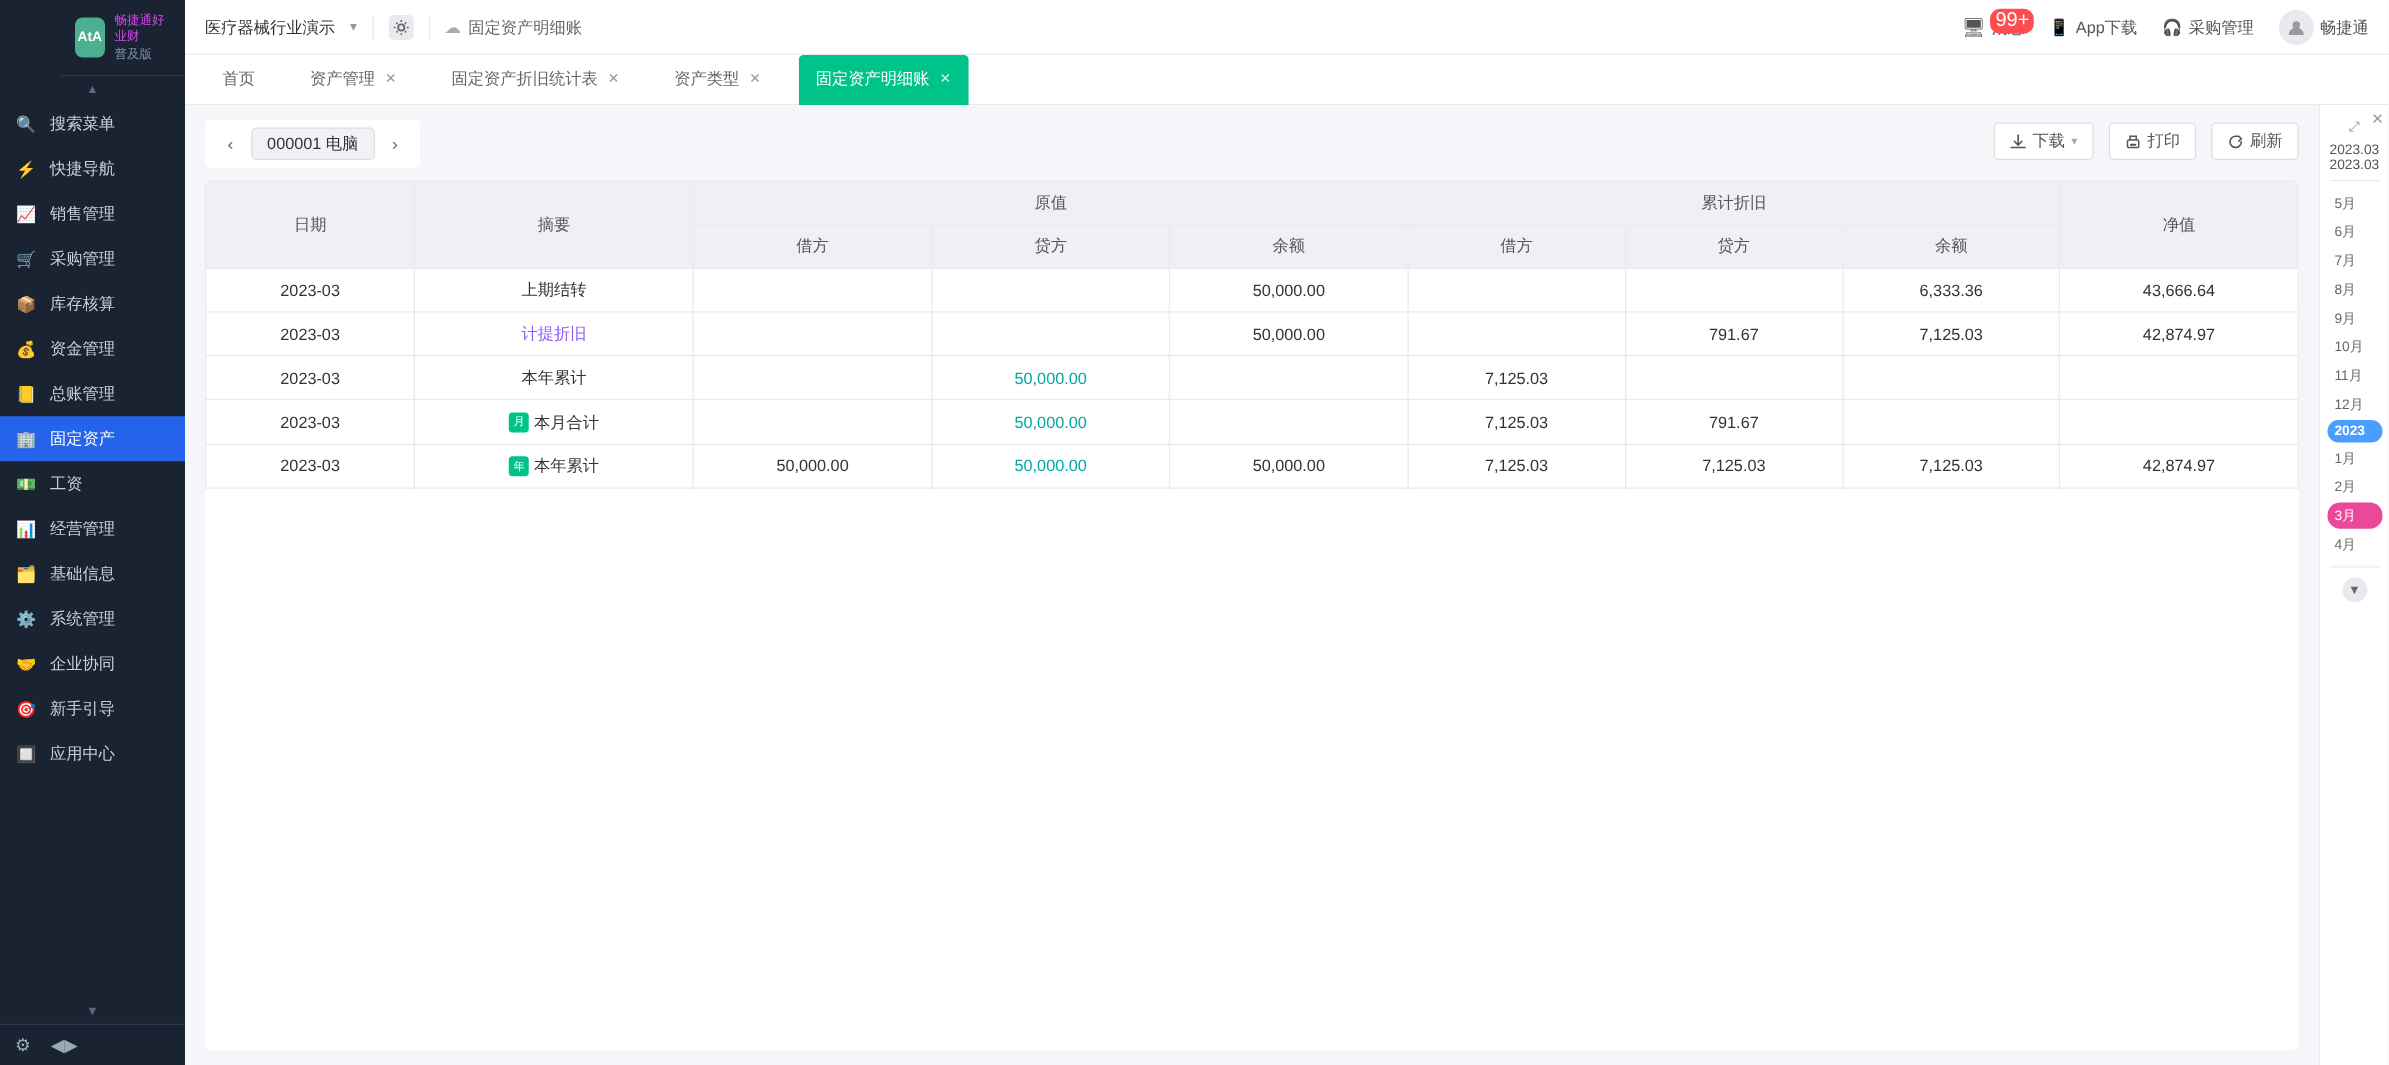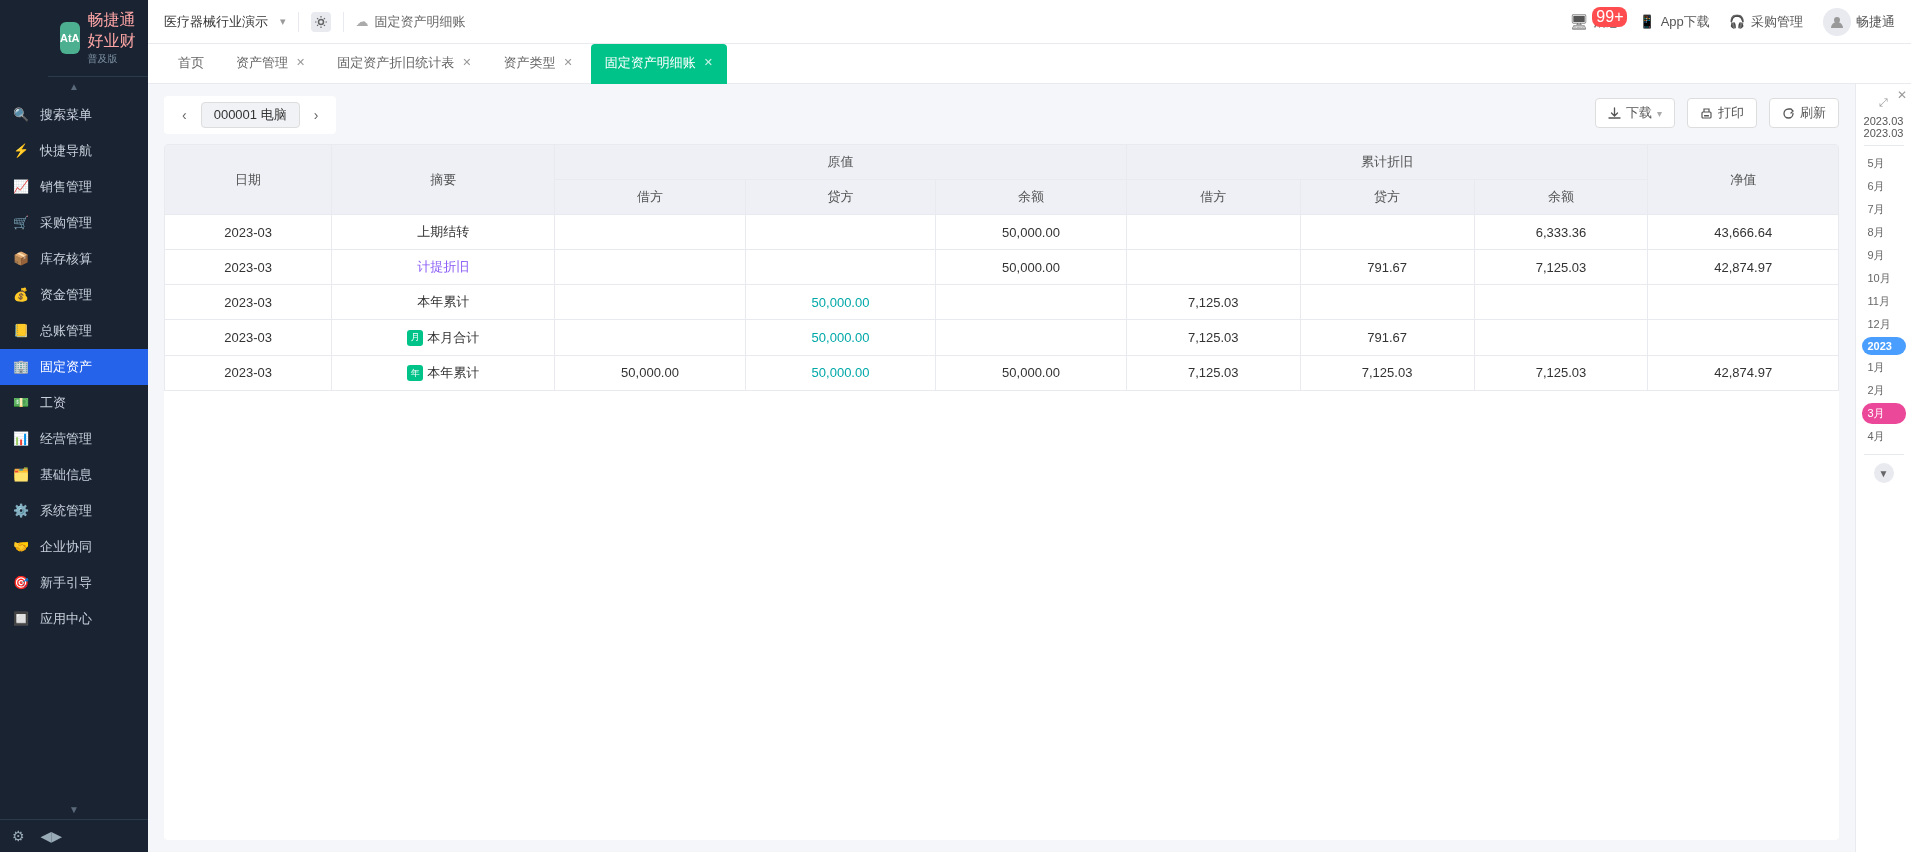--- a/index.html
+++ b/index.html
@@ -29,21 +29,21 @@
       height: 32px;
       background: #4caf8f;
       border-radius: 6px;
       display: flex;
       align-items: center;
       justify-content: center;
       color: white;
       font-size: 11px;
       font-weight: bold;
     }
-    .logo-text { font-size: 16px; color: #fca5a5; line-height: 1.3; }
+    .logo-text { font-size: 10px; color: #d946ef; line-height: 1.3; }
     .logo-sub { font-size: 10px; color: #7a8fa0; }
 
     .sidebar-search {
       display: flex;
       align-items: center;
       padding: 8px 12px;
       color: #9aabb8;
       cursor: pointer;
       gap: 8px;
       font-size: 13px;
@@ -149,21 +149,21 @@
 
     
     .tabs-bar {
       background: white;
       border-bottom: 1px solid #e8eaf0;
       display: flex;
       align-items: center;
       padding: 0 16px;
       height: 40px;
       flex-shrink: 0;
-      gap: 4px;
+      gap: 16px;
     }
     .tab {
       padding: 0 14px;
       height: 40px;
       display: flex;
       align-items: center;
       gap: 6px;
       cursor: pointer;
       color: #666;
       font-size: 13px;

